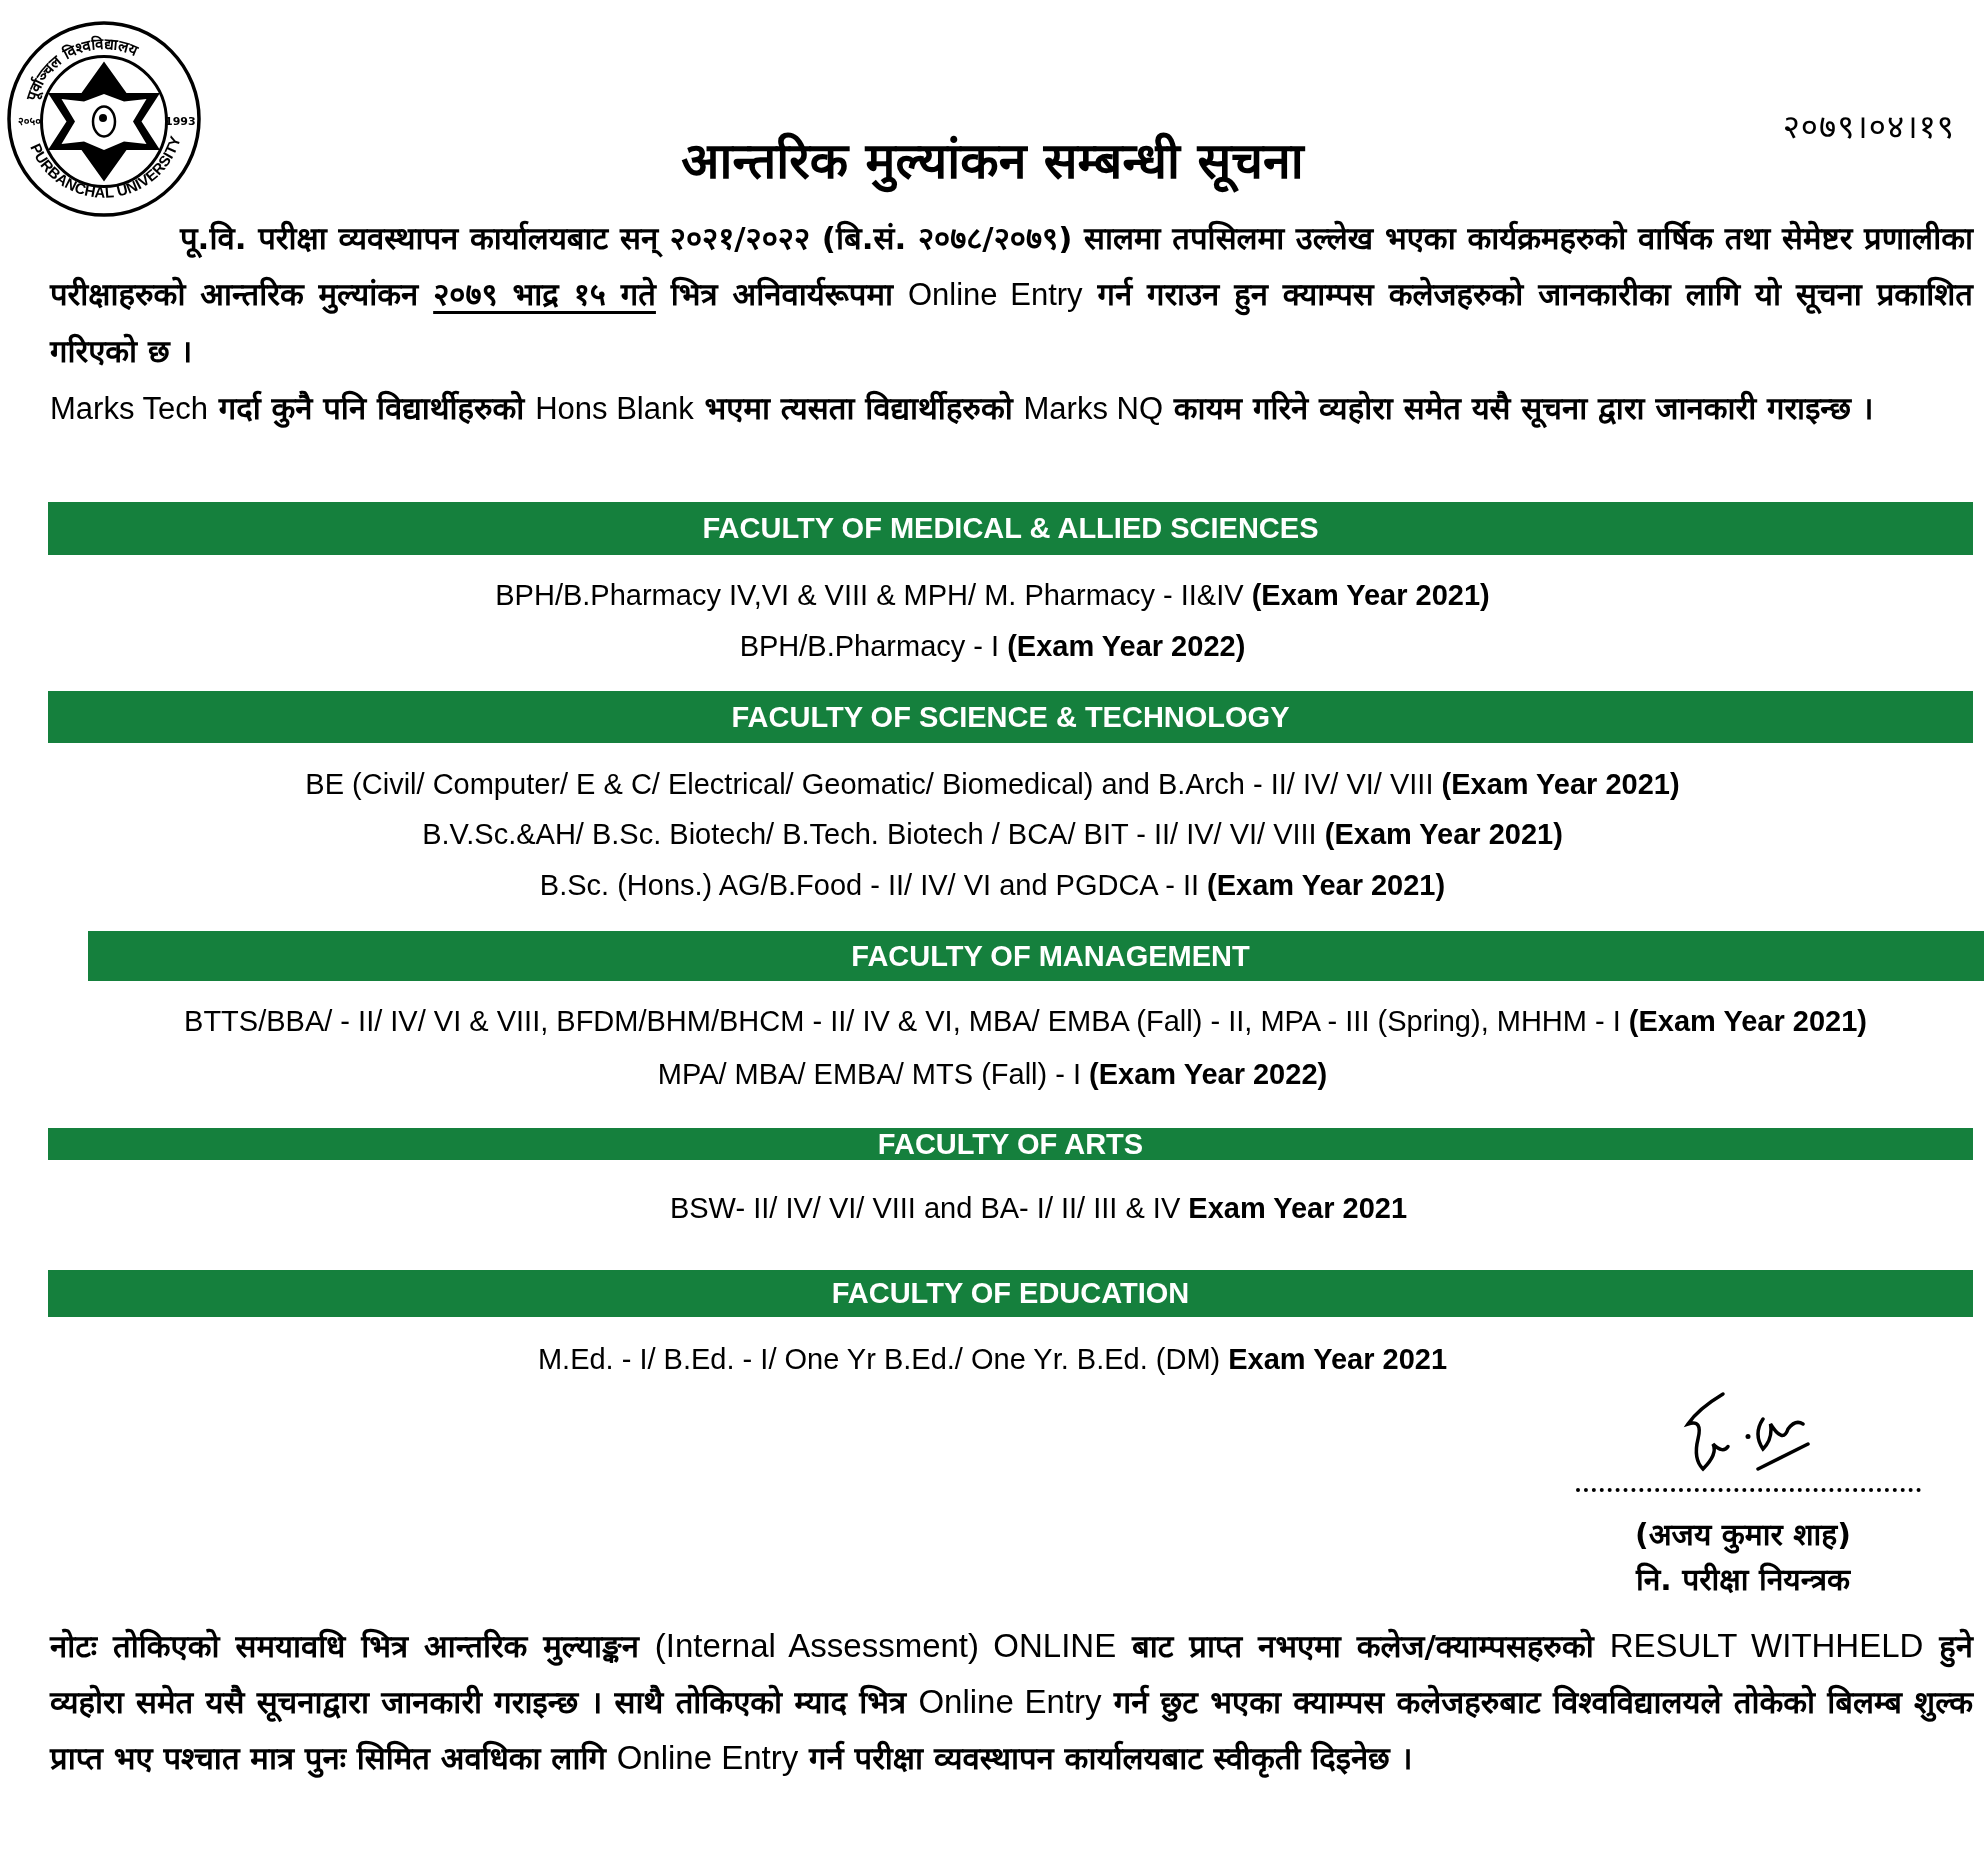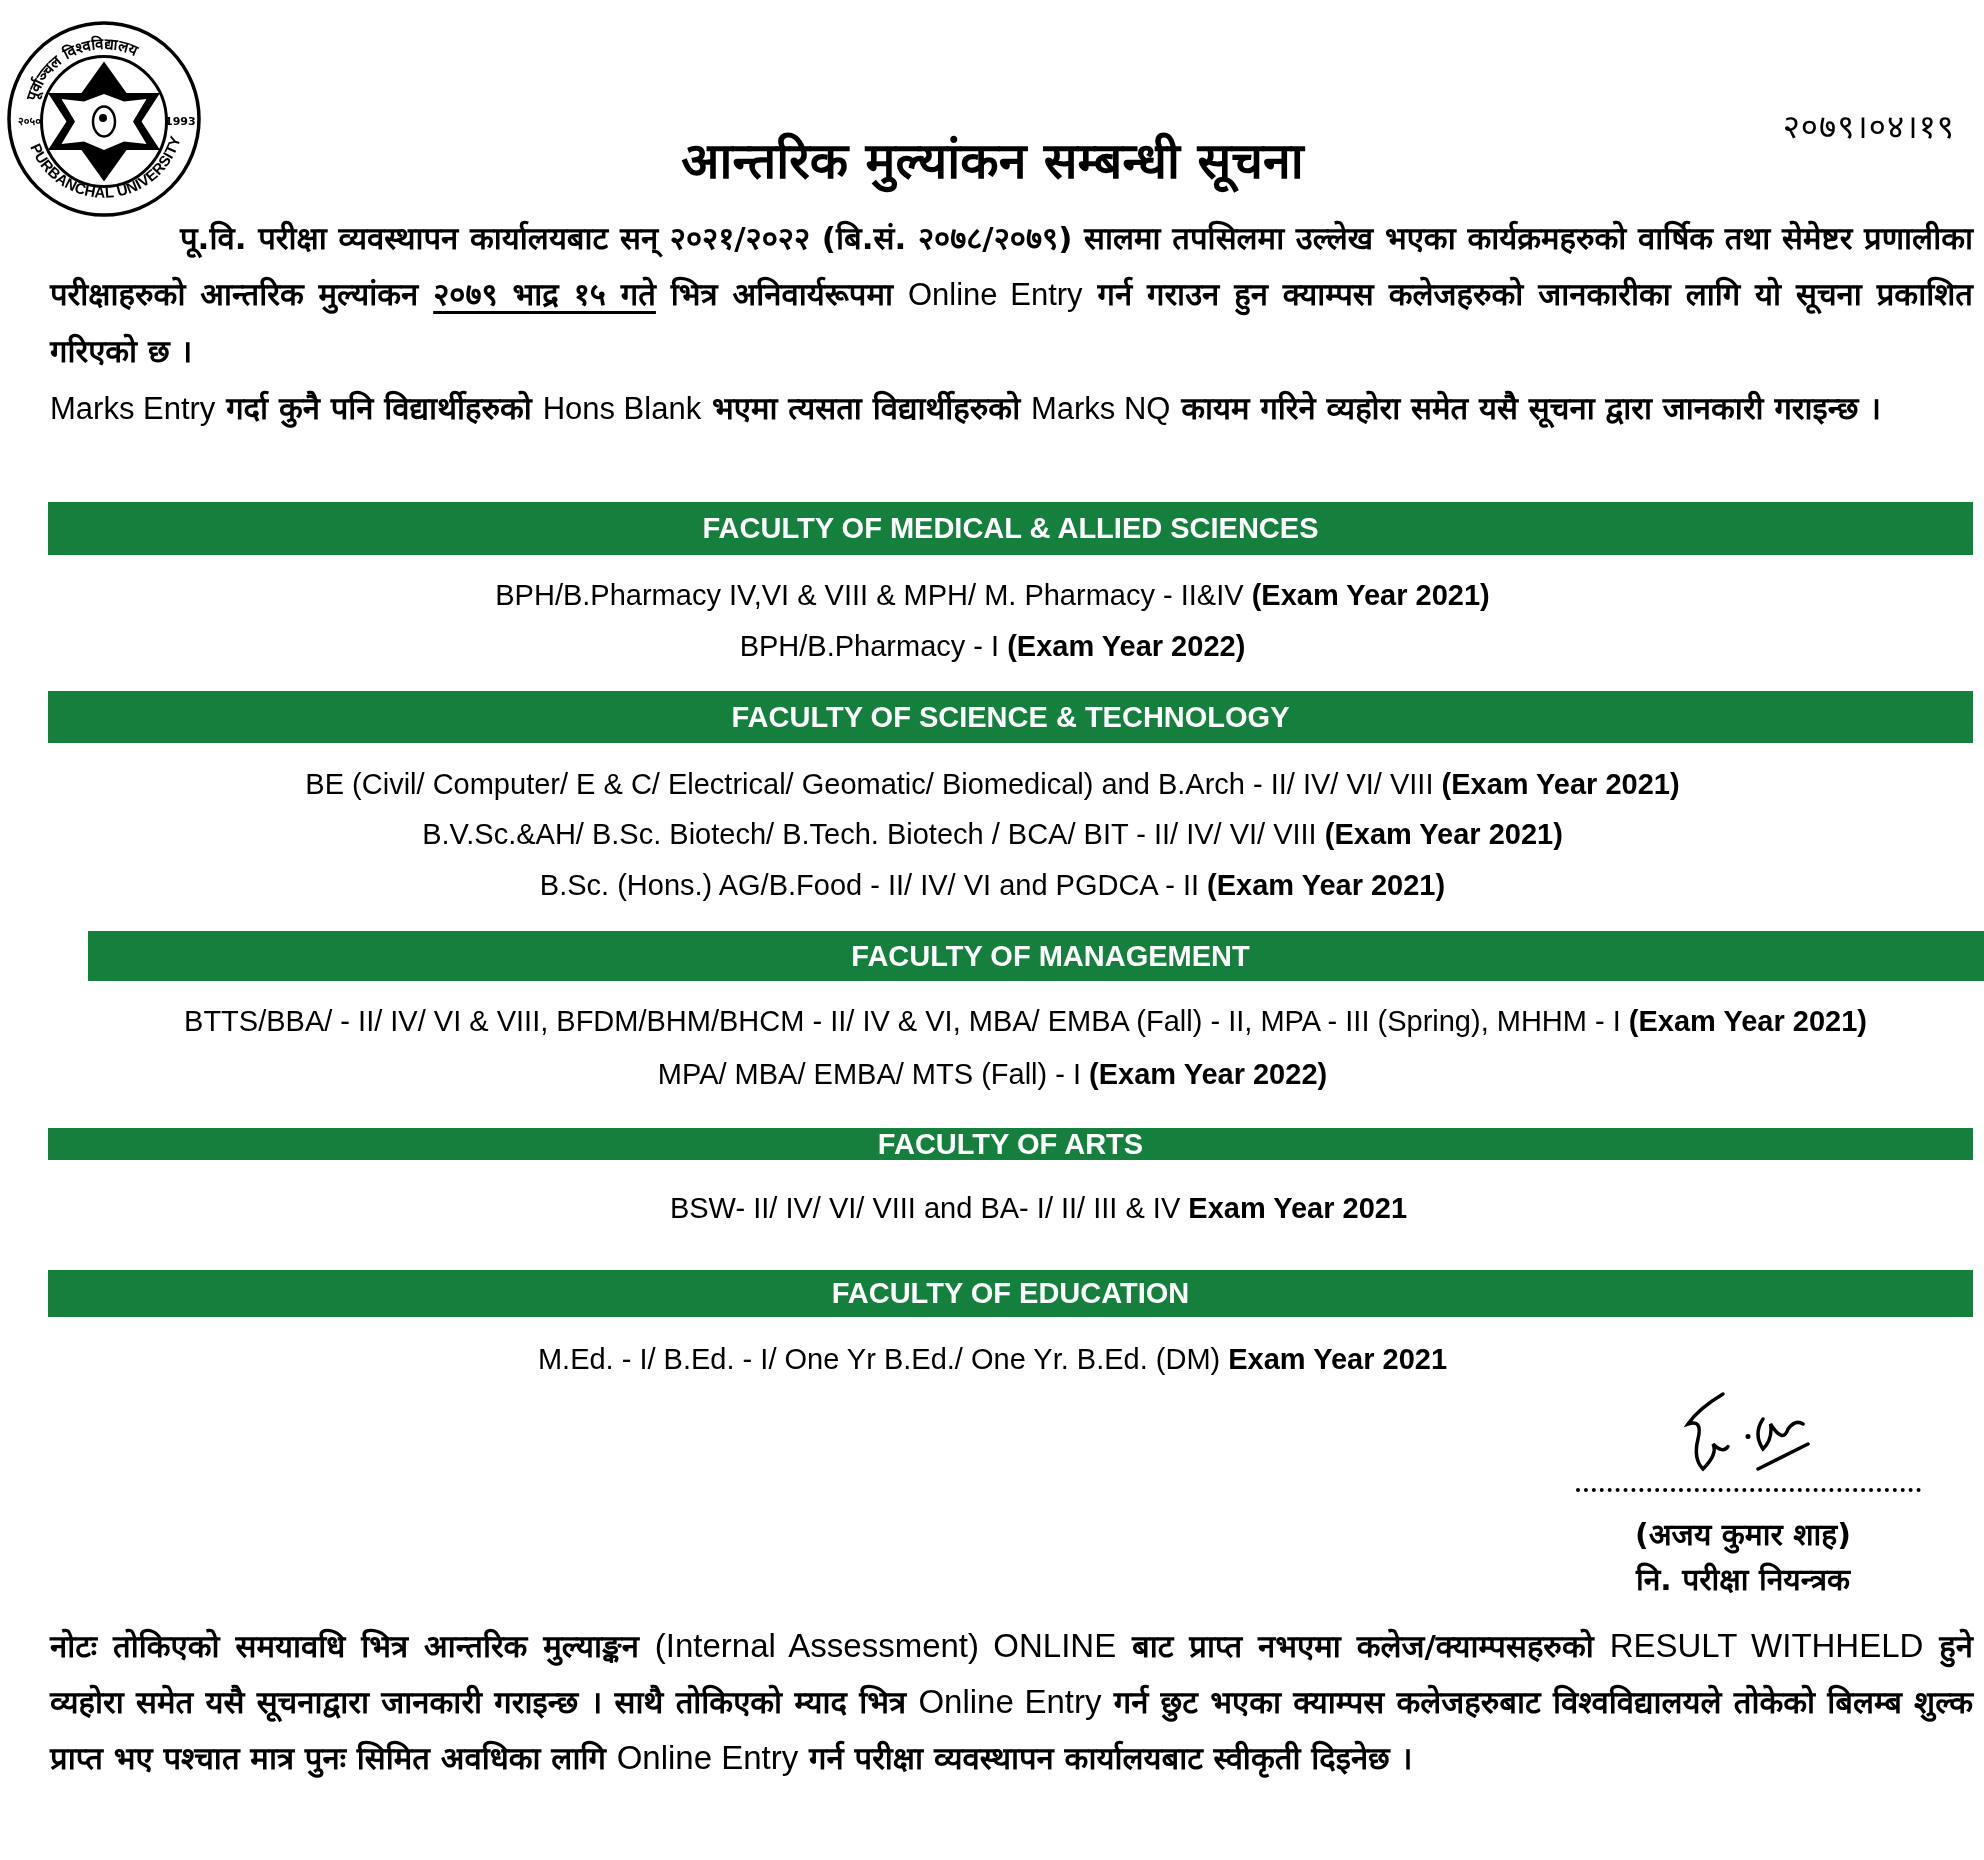--- a/index.html
+++ b/index.html
@@ -55,21 +55,21 @@
 
 <div id="date" class="abs">२०७९।०४।१९</div>
 
 <div id="title" class="abs">आन्तरिक मुल्यांकन सम्बन्धी सूचना</div>
 
 <div id="p1" class="abs para">
   <span>पू.वि. परीक्षा व्यवस्थापन कार्यालयबाट सन् २०२१/२०२२ (बि.सं. २०७८/२०७९) सालमा तपसिलमा उल्लेख भएका कार्यक्रमहरुको वार्षिक तथा सेमेष्टर प्रणालीका परीक्षाहरुको आन्तरिक मुल्यांकन </span><span class="deadline">२०७९ भाद्र १५ गते</span><span> भित्र अनिवार्यरूपमा </span><span class="latin">Online Entry</span><span> गर्न गराउन हुन क्याम्पस कलेजहरुको जानकारीका लागि यो सूचना प्रकाशित गरिएको छ ।</span>
 </div>
 
 <div id="p2" class="abs para">
-  <span class="latin">Marks Entry</span><span> गर्दा कुनै पनि विद्यार्थीहरुको </span><span class="latin">Hons Blank</span><span> भएमा त्यसता विद्यार्थीहरुको </span><span class="latin">Marks NQ</span><span> कायम गरिने व्यहोरा समेत यसै सूचना द्वारा जानकारी गराइन्छ ।</span>
+  <span class="latin">Marks Tech</span><span> गर्दा कुनै पनि विद्यार्थीहरुको </span><span class="latin">Hons Blank</span><span> भएमा त्यसता विद्यार्थीहरुको </span><span class="latin">Marks NQ</span><span> कायम गरिने व्यहोरा समेत यसै सूचना द्वारा जानकारी गराइन्छ ।</span>
 </div>
 
 <div class="bar" style="top:502px;height:53px;">FACULTY OF MEDICAL &amp; ALLIED SCIENCES</div>
 <div class="line" style="top:579px;">
   <span>BPH/B.Pharmacy IV,VI &amp; VIII  &amp; MPH/ M. Pharmacy - II&amp;IV </span><b>(Exam Year 2021)</b>
 </div>
 <div class="line" style="top:630px;">
   <span>BPH/B.Pharmacy - I </span><b>(Exam Year 2022)</b>
 </div>
 

